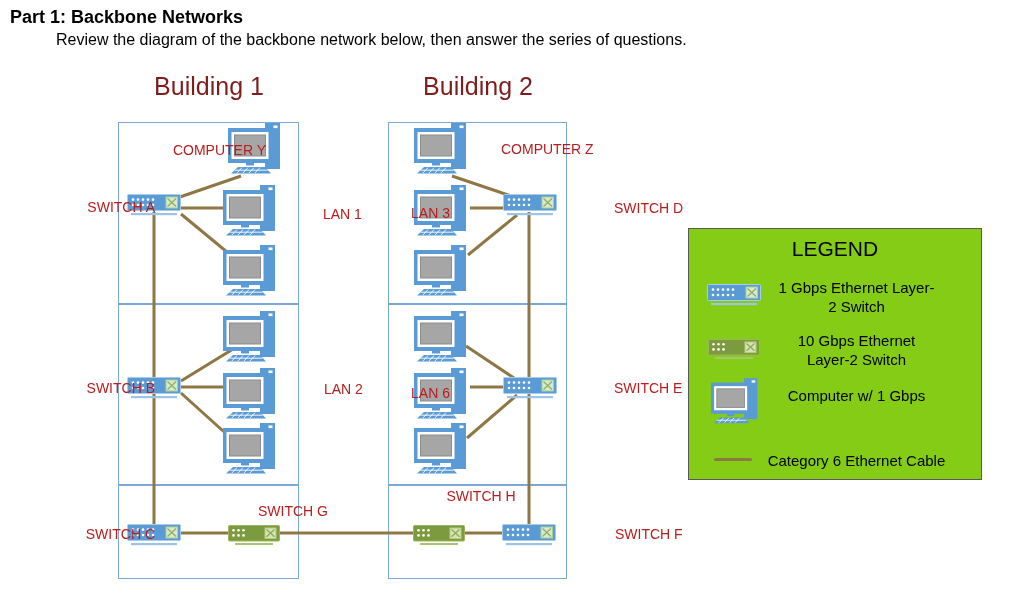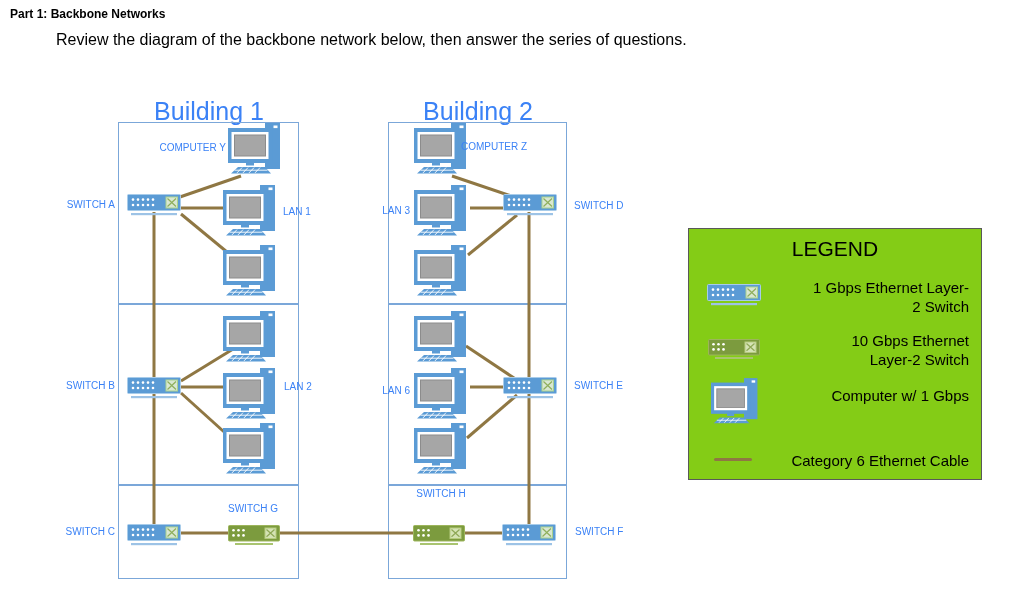--- a/index.html
+++ b/index.html
@@ -1,39 +1,39 @@
 <!DOCTYPE html>
 <html><head>
 <meta charset="utf-8">
 <style>
   html,body { margin:0; padding:0; background:#ffffff; }
   .canvas {
     position:relative; width:1024px; height:607px; overflow:hidden;
     background:#ffffff; font-family:"Liberation Sans", sans-serif; color:#000;
   }
-  .part-title { position:absolute; left:10px; top:7px; font-size:12px; font-weight:bold; }
+  .part-title { position:absolute; left:10px; top:7px; font-size:18px; font-weight:bold; }
   .subtitle   { position:absolute; left:10px; top:31px; font-size:16px;margin-left:46px; }
 
-  .bldg-title { position:absolute; top:97px; text-align:center; font-size:25px; color:#3b82f6; }
+  .bldg-title { position:absolute; top:72px; text-align:center; font-size:25px; color:#7f1d1d; }
   .bldg-box   { position:absolute; top:122px; height:455px; border:1.5px solid #7BA7D9; background:transparent; }
   .divider    { position:absolute; left:0; width:100%; height:1.5px; background:#7BA7D9; }
 
   .cables { position:absolute; left:0; top:0; pointer-events:none; }
 
   .node { position:absolute; }
 
-  .lbl { position:absolute; font-size:10px; white-space:nowrap; color:#3b82f6; }
+  .lbl { position:absolute; font-size:14px; white-space:nowrap; color:#b91c1c;margin-left:40px; }
   .r   { text-align:right; }
   .c   { text-align:center; }
 
   .legend { position:absolute; left:688px; top:228px; width:292px; height:250px;
             border:1.3px solid #595959; background:#84cc16; }
   .legend-title { position:absolute; top:8px; left:0; width:100%; text-align:center; font-size:21px; }
   .lg-icon { position:absolute; }
-  .lg-text { position:absolute; left:55px; width:225px; text-align:right; font-size:15px; line-height:19px; }
+  .lg-text { position:absolute; left:55px; width:225px; text-align:center; font-size:15px; line-height:19px; }
   .lg-swatch { position:absolute; left:25px; top:229px; width:38px; height:3px; background:#8F7743; border-radius:2px; }
 </style>
 </head>
 <body>
 
 <div class="canvas">
 
   <svg width="0" height="0" style="position:absolute" aria-hidden="true">
     <defs>
       <g id="sym-switch-blue">

